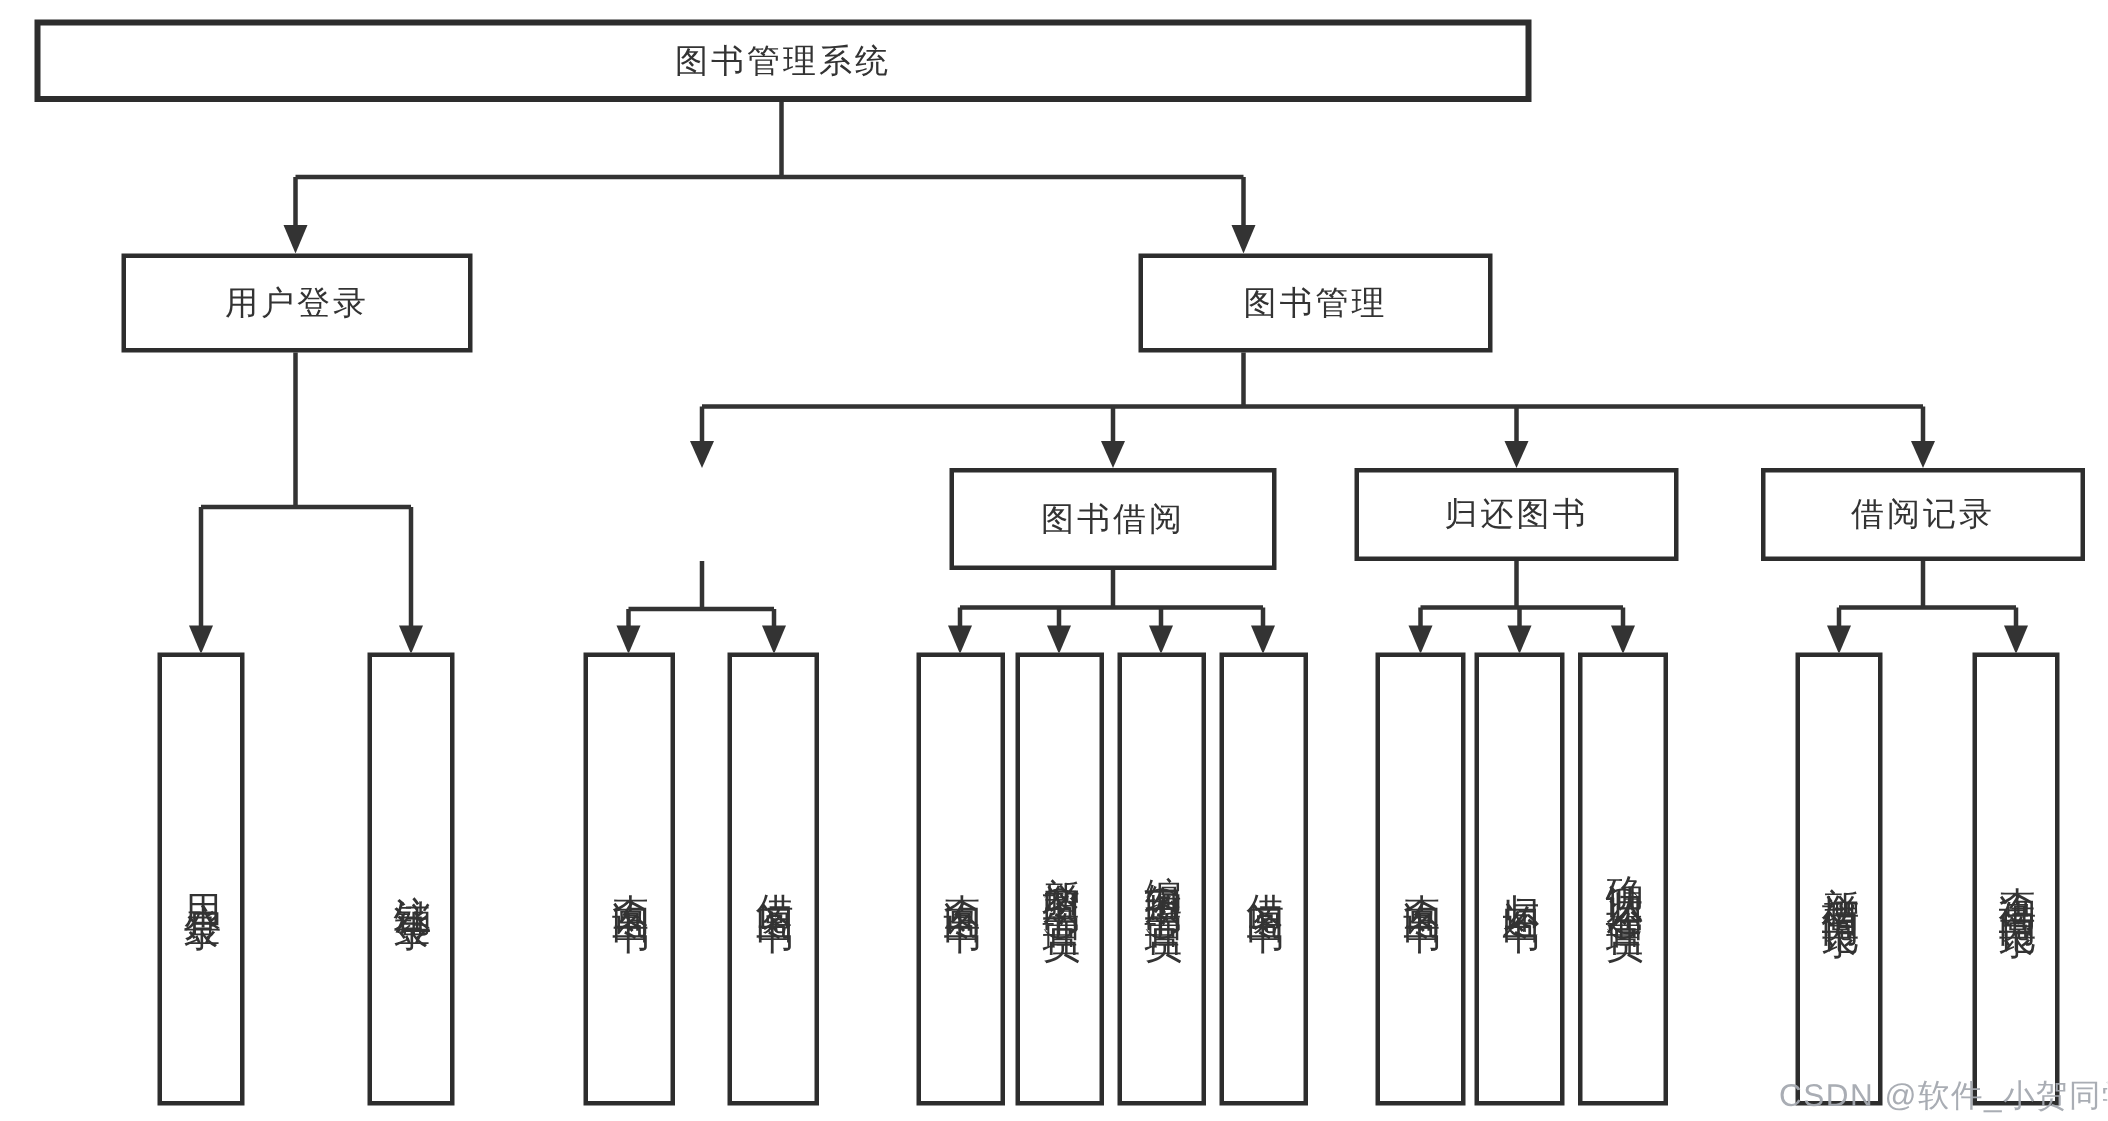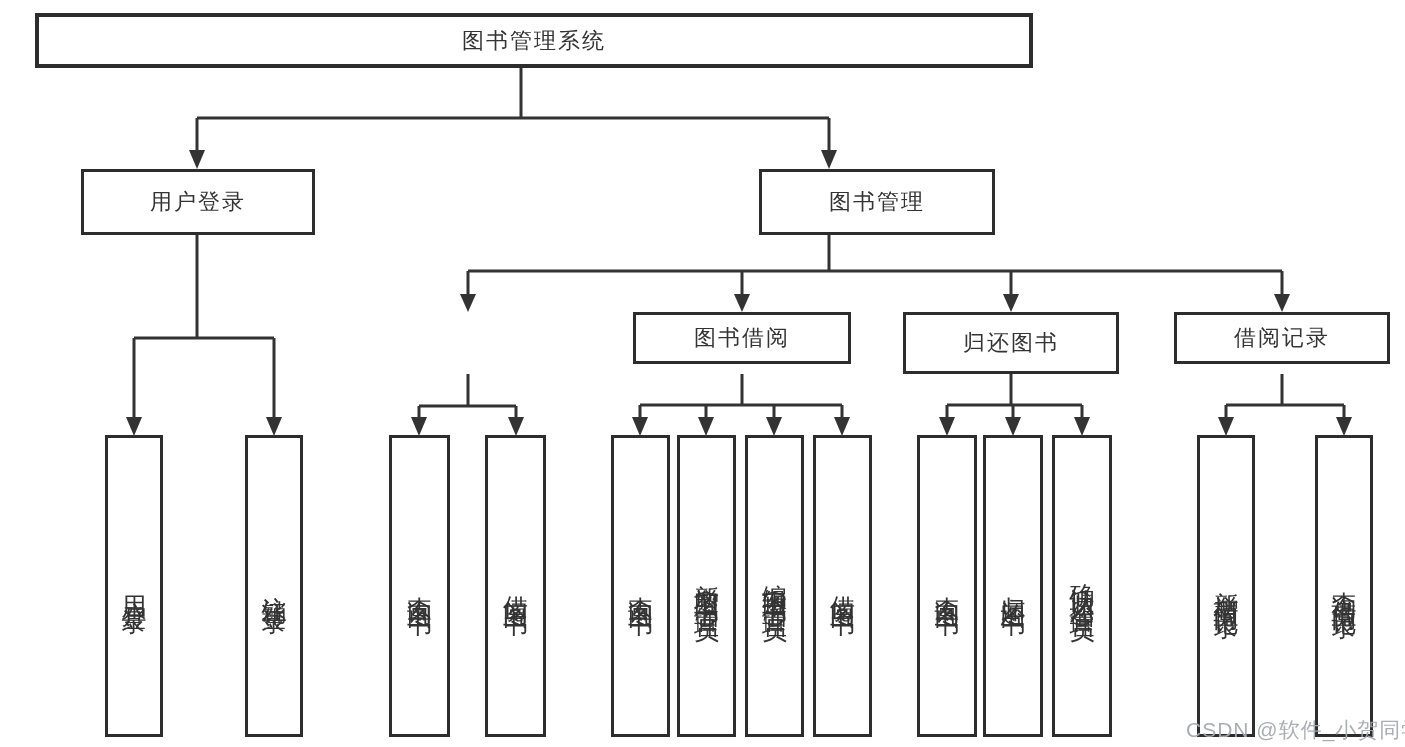--- a/index.html
+++ b/index.html
@@ -61,38 +61,38 @@
       <polygon points="766,417 782,417 774,436"></polygon>
       <polygon points="834,417 850,417 842,436"></polygon>
       <polygon points="939,417 955,417 947,436"></polygon>
       <polygon points="1005,417 1021,417 1013,436"></polygon>
       <polygon points="1074,417 1090,417 1082,436"></polygon>
       <polygon points="1218,417 1234,417 1226,436"></polygon>
       <polygon points="1336,417 1352,417 1344,436"></polygon>
     </g>
   </svg>
 
-  <div class="node root" style="left:23px;top:13px;width:998px;height:55px;margin-left:12px;">
+  <div class="node root" style="left:23px;top:13px;width:998px;height:55px;">
     <span class="hlabel">图书管理系统</span>
   </div>
 
   <div class="node" style="left:81px;top:169px;width:234px;height:66px;">
     <span class="hlabel">用户登录</span>
   </div>
   <div class="node" style="left:711px;top:169px;width:236px;height:66px;margin-left:48px;">
     <span class="hlabel">图书管理</span>
   </div>
 
-  <div class="node" style="left:633px;top:312px;width:218px;height:52px;">
+  <div class="node" style="left:633px;top:312px;width:218px;height:68px;">
     <span class="hlabel">图书借阅</span>
   </div>
   <div class="node" style="left:903px;top:312px;width:216px;height:62px;">
     <span class="hlabel">归还图书</span>
   </div>
-  <div class="node" style="left:1174px;top:312px;width:216px;height:52px;">
+  <div class="node" style="left:1174px;top:312px;width:216px;height:62px;">
     <span class="hlabel">借阅记录</span>
   </div>
 
   <div class="node vnode" style="left:105px;top:435px;width:58px;height:302px;">
     <span>用户登录</span>
   </div>
   <div class="node vnode" style="left:245px;top:435px;width:58px;height:302px;">
     <span>注销登录</span>
   </div>
 

